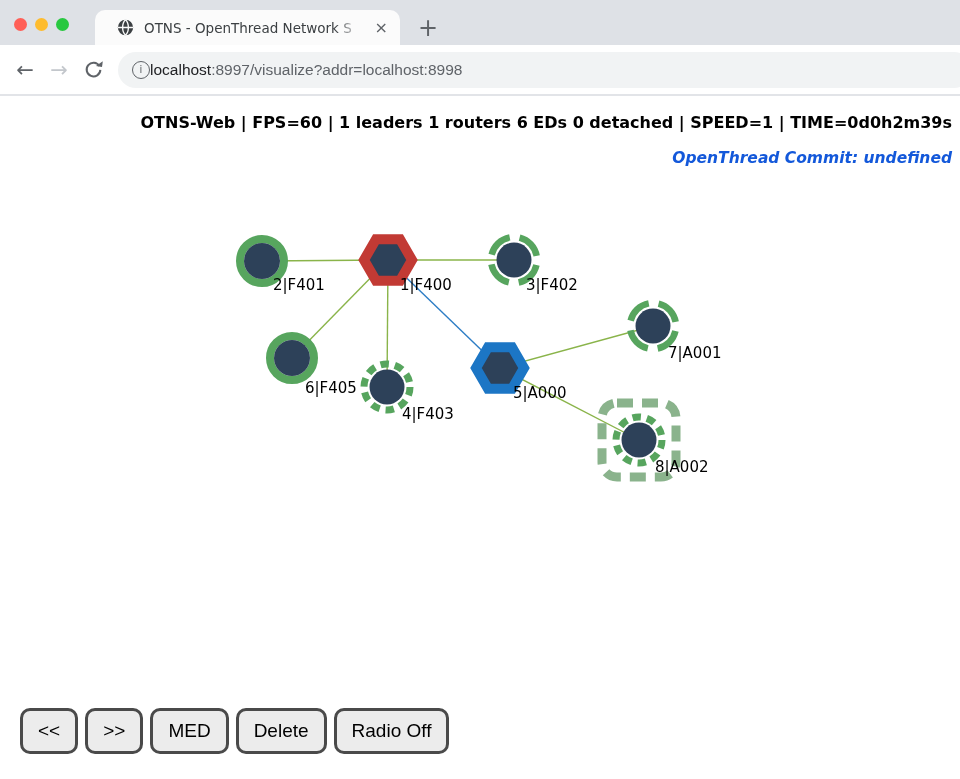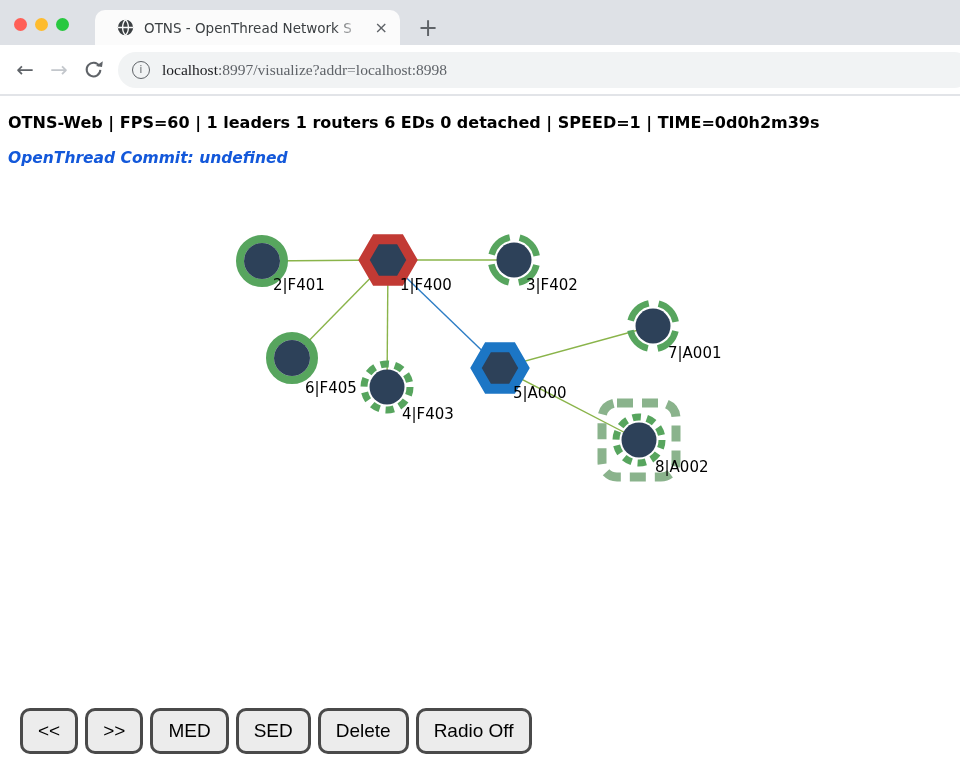--- a/index.html
+++ b/index.html
@@ -22,25 +22,25 @@
     justify-content:center;font-size:24px;color:#5f6368;}
   .navrow{height:49px;background:#fff;display:flex;align-items:center;border-bottom:2px solid #e2e4e8;box-sizing:content-box;}
   .navbtn{width:34px;height:34px;display:flex;align-items:center;justify-content:center;font-size:21px;
     color:#5f6368;flex:0 0 auto;}
   .navbtn.back{margin-left:8px;}
   .navbtn.disabled{color:#c3c7cc;}
   .addressbar{flex:1;height:36px;background:#f1f3f4;border-radius:18px;margin-left:8px;margin-right:-12px;
     display:flex;align-items:center;padding-left:14px;}
   .info-badge{width:16px;height:16px;border:1.6px solid #5f6368;border-radius:50%;display:flex;align-items:center;
     justify-content:center;font-size:10px;color:#5f6368;font-style:normal;flex:0 0 auto;}
-  .url{margin-left:12px;font-size:15.5px;font-family:Liberation Serif, serif;white-space:nowrap;}
+  .url{font-size:15.5px;font-family:Liberation Sans, sans-serif;white-space:nowrap;}
   .url .host{color:#202124;}
   .url .rest{color:#5f6368;}
   
-  .page{position:relative;}
+  .page{position:relative;text-align:right;}
   .status-line{margin:17px 8px 0 8px;font-size:16px;font-weight:bold;color:#000;}
   .commit-line{margin:17px 8px 0 8px;font-size:15.5px;font-weight:bold;font-style:italic;color:#1358da;}
   #graph{position:absolute;left:0;top:0;pointer-events:none;}
   #graph g{pointer-events:auto;}
   #graph text{font-family:"DejaVu Sans",sans-serif;font-size:15px;fill:#000;}
   
   .controls{position:absolute;left:20px;bottom:25px;display:flex;gap:7px;}
   .ctl{display:flex;align-items:center;gap:8px;height:46px;padding:0 15px;background:#ececec;
     border:3px solid #4a4a4a;border-radius:10px;font-family:"Liberation Sans",sans-serif;font-size:19px;
     color:#000;box-sizing:border-box;cursor:pointer;}
@@ -141,21 +141,18 @@
     <button class="ctl">
       <span>&lt;&lt;</span>
     </button>
     <button class="ctl">
       <span>&gt;&gt;</span>
     </button>
     <button class="ctl">
       <span>MED</span>
     </button>
     <button class="ctl">
-      <span>SED</span>
-    </button>
-    <button class="ctl">
       <span>Delete</span>
     </button>
     <button class="ctl">
       <span>Radio Off</span>
     </button>
   </div>
 
 </body></html>

